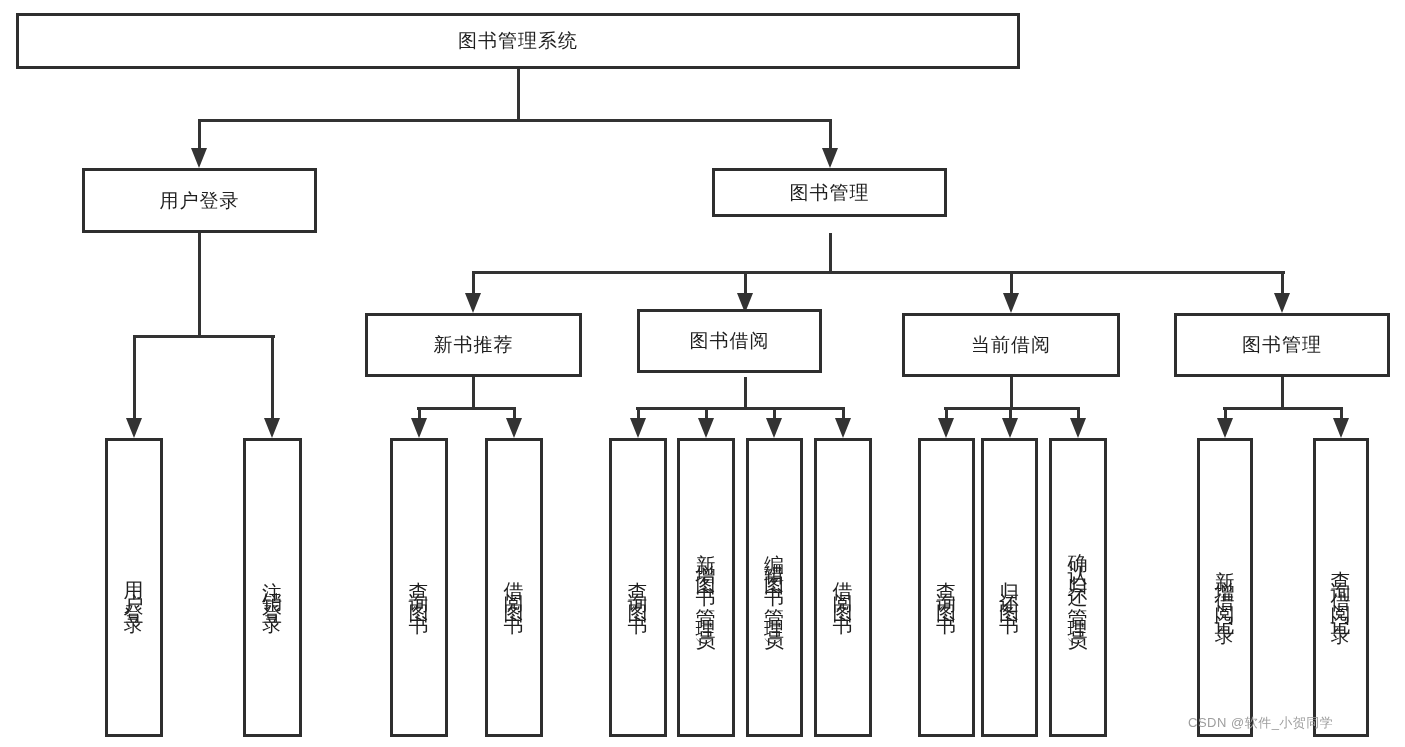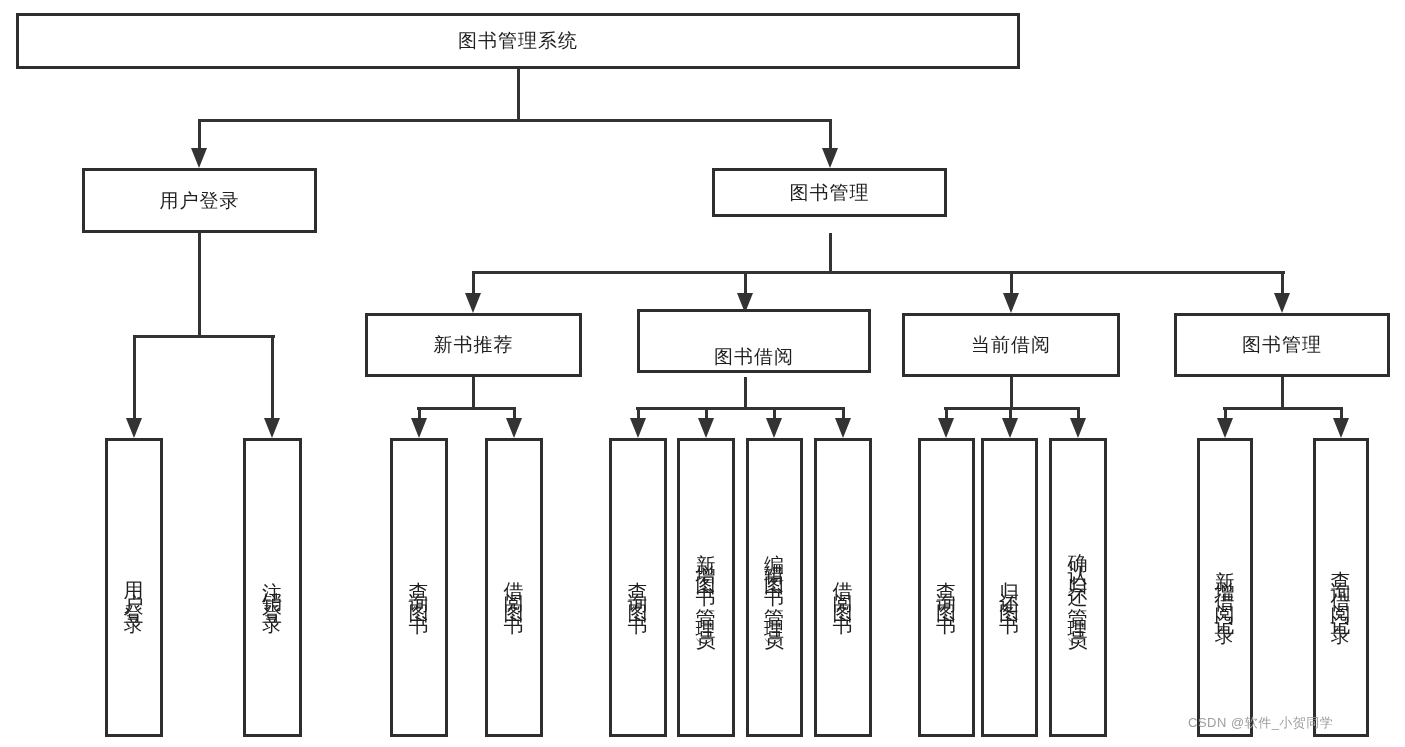--- a/index.html
+++ b/index.html
@@ -66,21 +66,21 @@
   <div class="ln" style="left:744px;top:271px;width:3px;height:24px;"></div>
   <div class="arr" style="left:737px;top:293px;"></div>
   <div class="ln" style="left:1010px;top:271px;width:3px;height:24px;"></div>
   <div class="arr" style="left:1003px;top:293px;"></div>
   <div class="ln" style="left:1281px;top:271px;width:3px;height:24px;"></div>
   <div class="arr" style="left:1274px;top:293px;"></div>
 
   <div class="box" style="left:365px;top:313px;width:217px;height:64px;">
     <span class="hlabel">新书推荐</span>
   </div>
-  <div class="box" style="left:637px;top:309px;width:234px;height:64px;align-items:flex-end;">
+  <div class="box" style="left:637px;top:309px;width:185px;height:64px;">
     <span class="hlabel">图书借阅</span>
   </div>
   <div class="box" style="left:902px;top:313px;width:218px;height:64px;">
     <span class="hlabel">当前借阅</span>
   </div>
   <div class="box" style="left:1174px;top:313px;width:216px;height:64px;">
     <span class="hlabel">图书管理</span>
   </div>
 
   <div class="ln" style="left:472px;top:377px;width:3px;height:32px;"></div>

